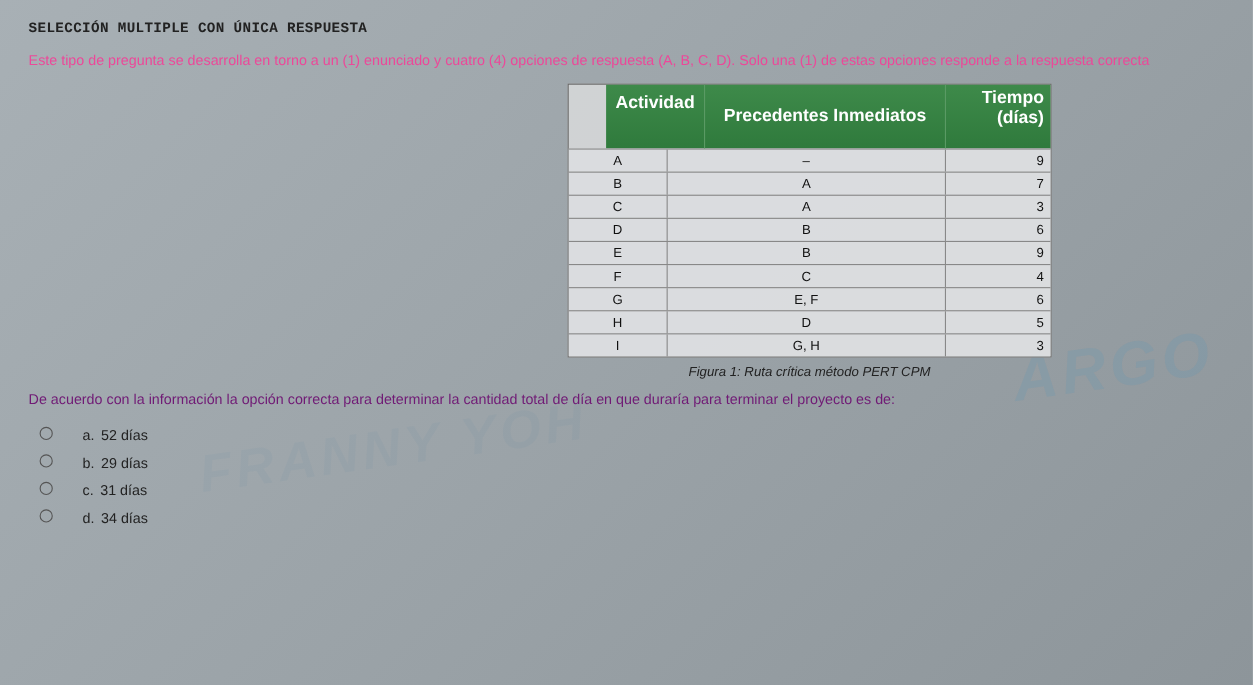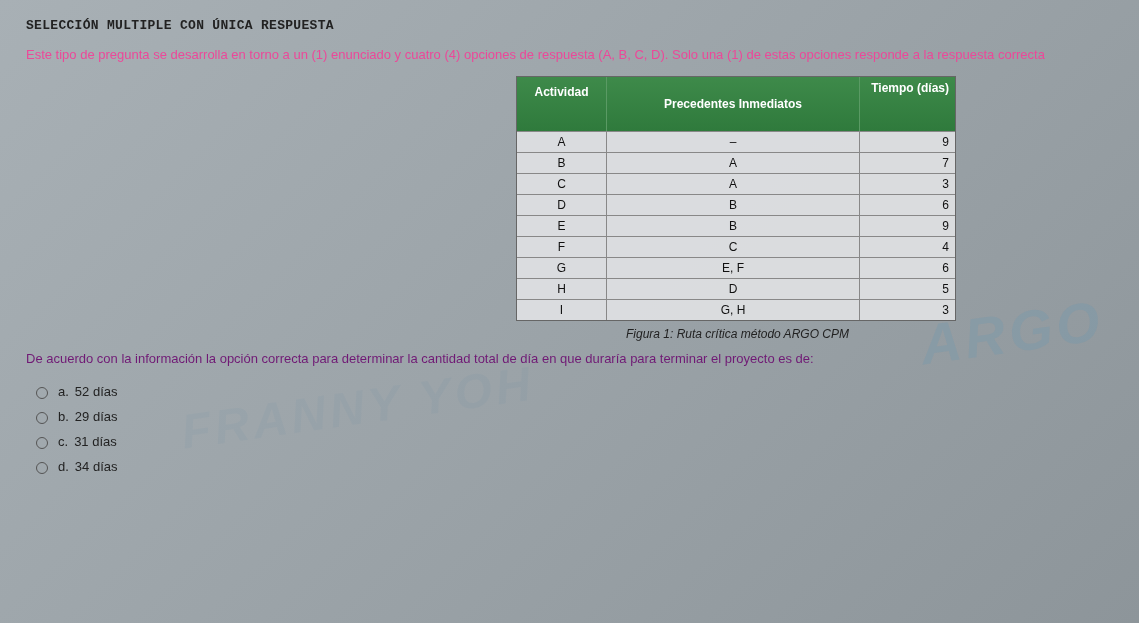--- a/index.html
+++ b/index.html
@@ -53,21 +53,22 @@
   margin-left: 490px;
   width: 440px;
   background: rgba(230,230,230,0.7);
   border: 1px solid #666;
 }
 .table-head {
   display: flex;
   background: linear-gradient(#3e8a4a, #2f7a3c);
   color: #fff;
   font-weight: 600;
-  font-size: 12px;
+  font-size: 16px;
+  margin-left: 34px;
 }
 .col1 { width: 90px; padding: 8px 6px; text-align: center; border-right: 1px solid #5a9a64; }
 .col2 { flex: 1; padding: 20px 6px; text-align: center; border-right: 1px solid #5a9a64; }
 .col3 { width: 95px; padding: 4px 6px; text-align: right; }
 .table-row {
   display: flex;
   border-top: 1px solid #888;
   font-size: 12px;
   background: rgba(220,222,224,0.85);
   color:#111;
@@ -90,22 +91,22 @@
 .question {
   font-size: 13px;
   margin: 10px 0 18px 0;
   color: #701a75;
 }
 .options {
   margin-left: 10px;
 }
 .option {
   display: flex;
-  align-items: flex-end;
-  gap: 10px;
+  align-items: flex-start;
+  gap: 27px;
   font-size: 13px;
   margin-bottom: 10px;
   color: #222;
 }
 .radio {
   width: 12px; height: 12px;
   border: 1.5px solid #555;
   border-radius: 50%;
   display: inline-block;
   flex-shrink: 0;
@@ -171,21 +172,21 @@
           <div class="col3">5</div>
         </div>
         <div class="table-row">
           <div class="col1">I</div>
           <div class="col2">G, H</div>
           <div class="col3">3</div>
         </div>
       </div>
   </div>
 
-  <div class="caption">Figura 1: Ruta crítica método ARGO CPM</div>
+  <div class="caption">Figura 1: Ruta crítica método PERT CPM</div>
 
   <div class="question">De acuerdo con la información la opción correcta para determinar la cantidad total de día en que duraría para terminar el proyecto es de:</div>
 
   <div class="options" id="options-list">
       <div class="option">
         <span class="radio"></span>
         <span><span class="opt-letter">a.</span><span>52 días</span></span>
       </div>
       <div class="option">
         <span class="radio"></span>

